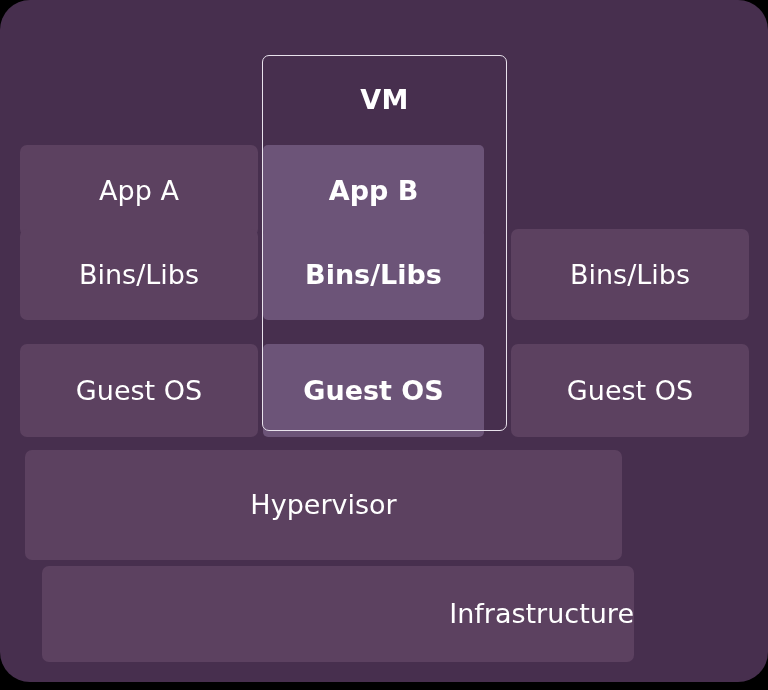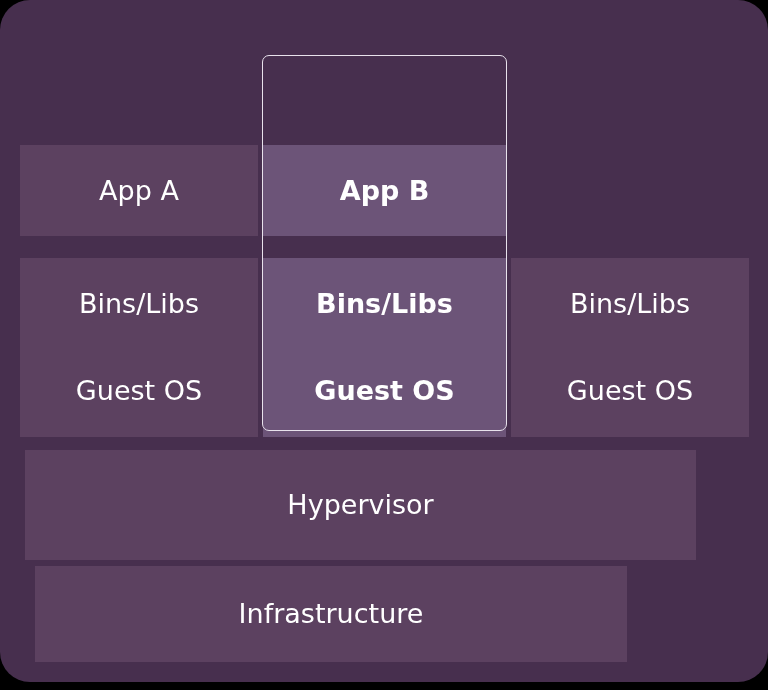--- a/index.html
+++ b/index.html
@@ -60,21 +60,21 @@
     letter-spacing: 0.3px;
   }
 
   
   .cell {
     position: absolute;
     display: flex;
     align-items: center;
     justify-content: center;
     color: #FFFFFF;
-    border-radius: 0;
+    border-radius: 7px;
     box-sizing: border-box;
     text-align: center;
     line-height: 1.1;
   }
 
   .cell.side {
     background: #5C4160;
     font-weight: normal;
     font-size: 27px;
   }
@@ -86,30 +86,30 @@
   }
 
   .cell.wide {
     background: #5C4160;
     font-weight: normal;
     font-size: 27px;
   }
 
   
   .col-left   { left: 20px;  width: 238px; }
-  .col-mid    { left: 263px; width: 243px; border-radius: 0; }
+  .col-mid    { left: 263px; width: 221px; border-radius: 5px; }
   .col-right  { left: 511px; width: 238px; }
 
   
   .row-app    { top: 145px; height: 91px; }
-  .row-bins   { top: 258px; height: 91px; }
+  .row-bins   { top: 229px; height: 91px; }
   .row-guest  { top: 344px; height: 93px; }
 
-  .row-hyper  { left: 25px; top: 450px;  width: 671px; height: 110px; }
-  .row-infra  { left: 35px; top: 566px;  width: 592px; height: 96px; }
+  .row-hyper  { left: 25px; top: 450px;  width: 597px; height: 110px; }
+  .row-infra  { left: 42px; top: 566px;  width: 592px; height: 96px; justify-content: flex-end; }
 </style>
 </head>
 <body>
 
 <div id="stage">
 
   <div class="panel"></div>
 
   <div class="cell side col-left row-app">
     <span>App A</span>
@@ -138,20 +138,23 @@
 
   <div class="cell center col-mid row-guest">
     <span>Guest OS</span>
   </div>
 
   <div class="cell side col-right row-guest">
     <span>Guest OS</span>
   </div>
 
   <div class="vm-frame"></div>
+  <div class="vm-title">
+    <span>VM</span>
+  </div>
 
   <div class="cell wide row-hyper">
     <span>Hypervisor</span>
   </div>
 
   <div class="cell wide row-infra">
     <span>Infrastructure</span>
   </div>
 
 </div>

